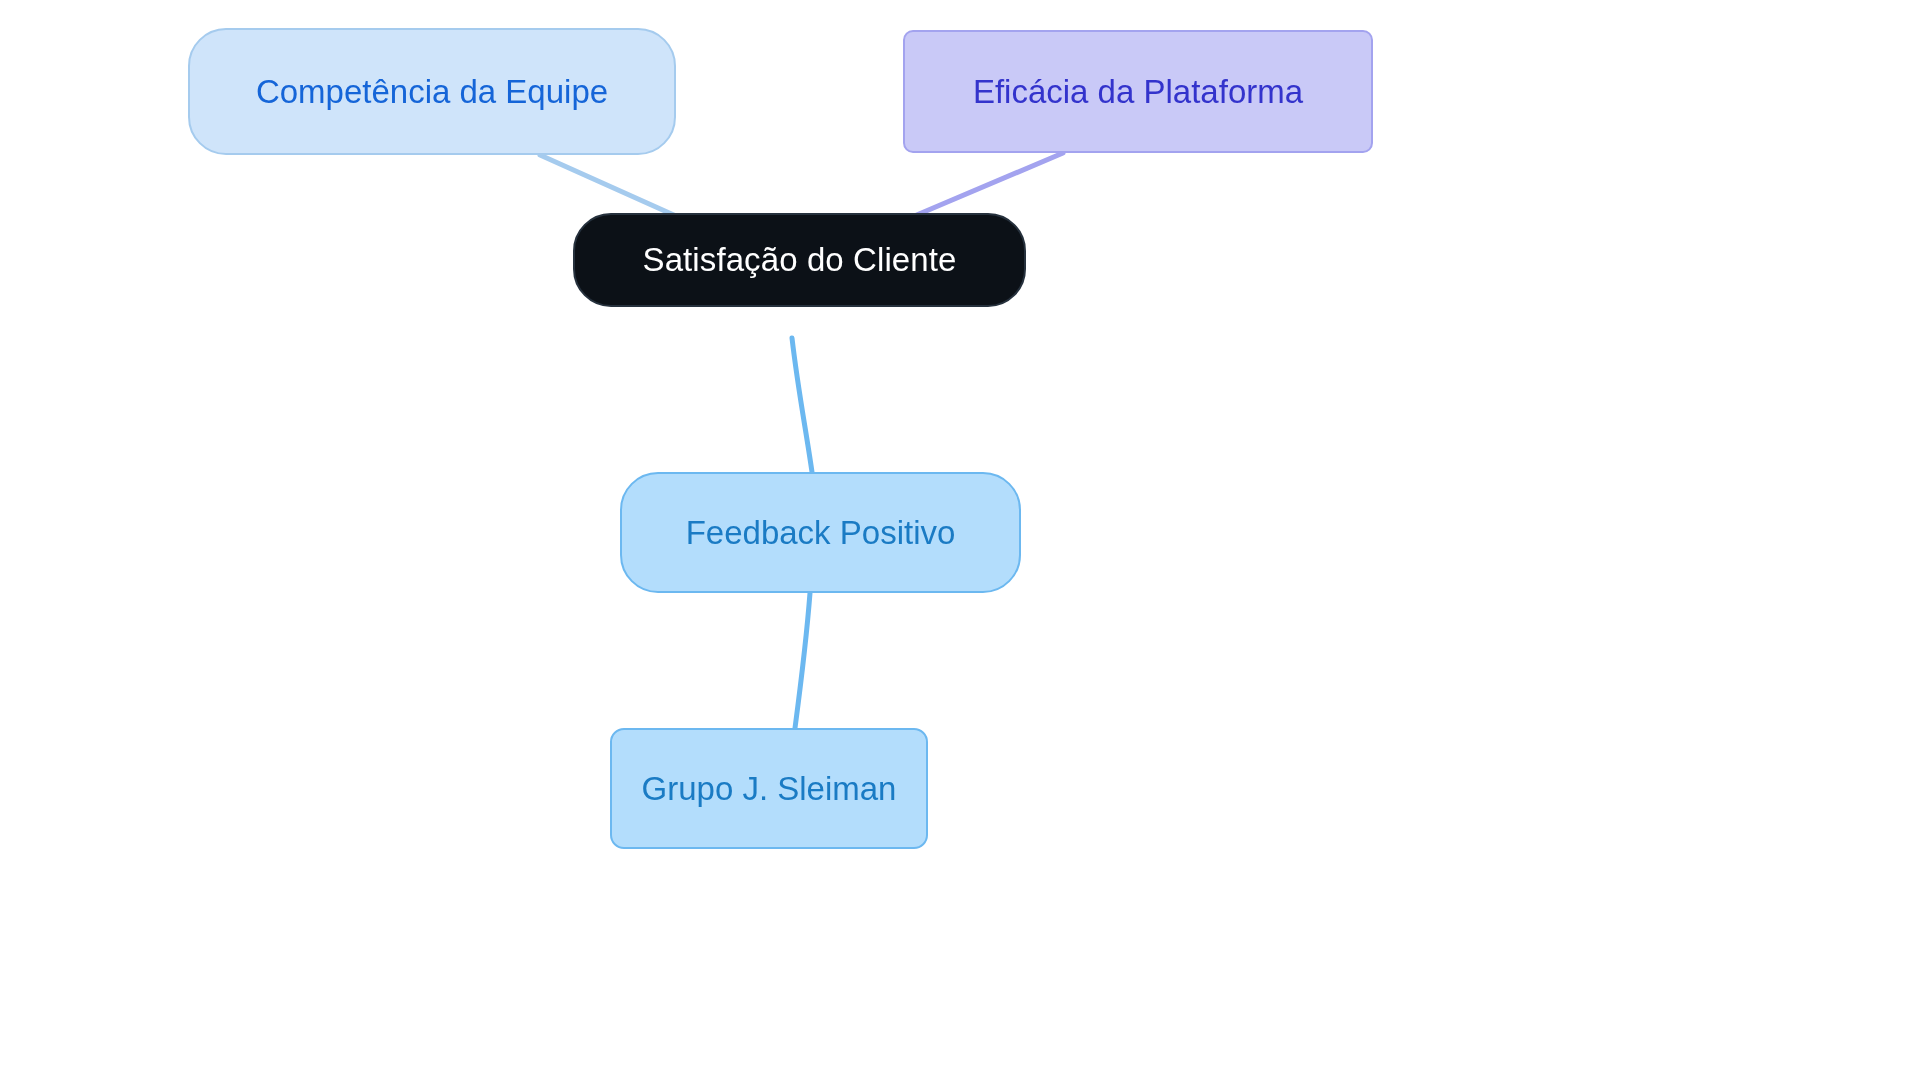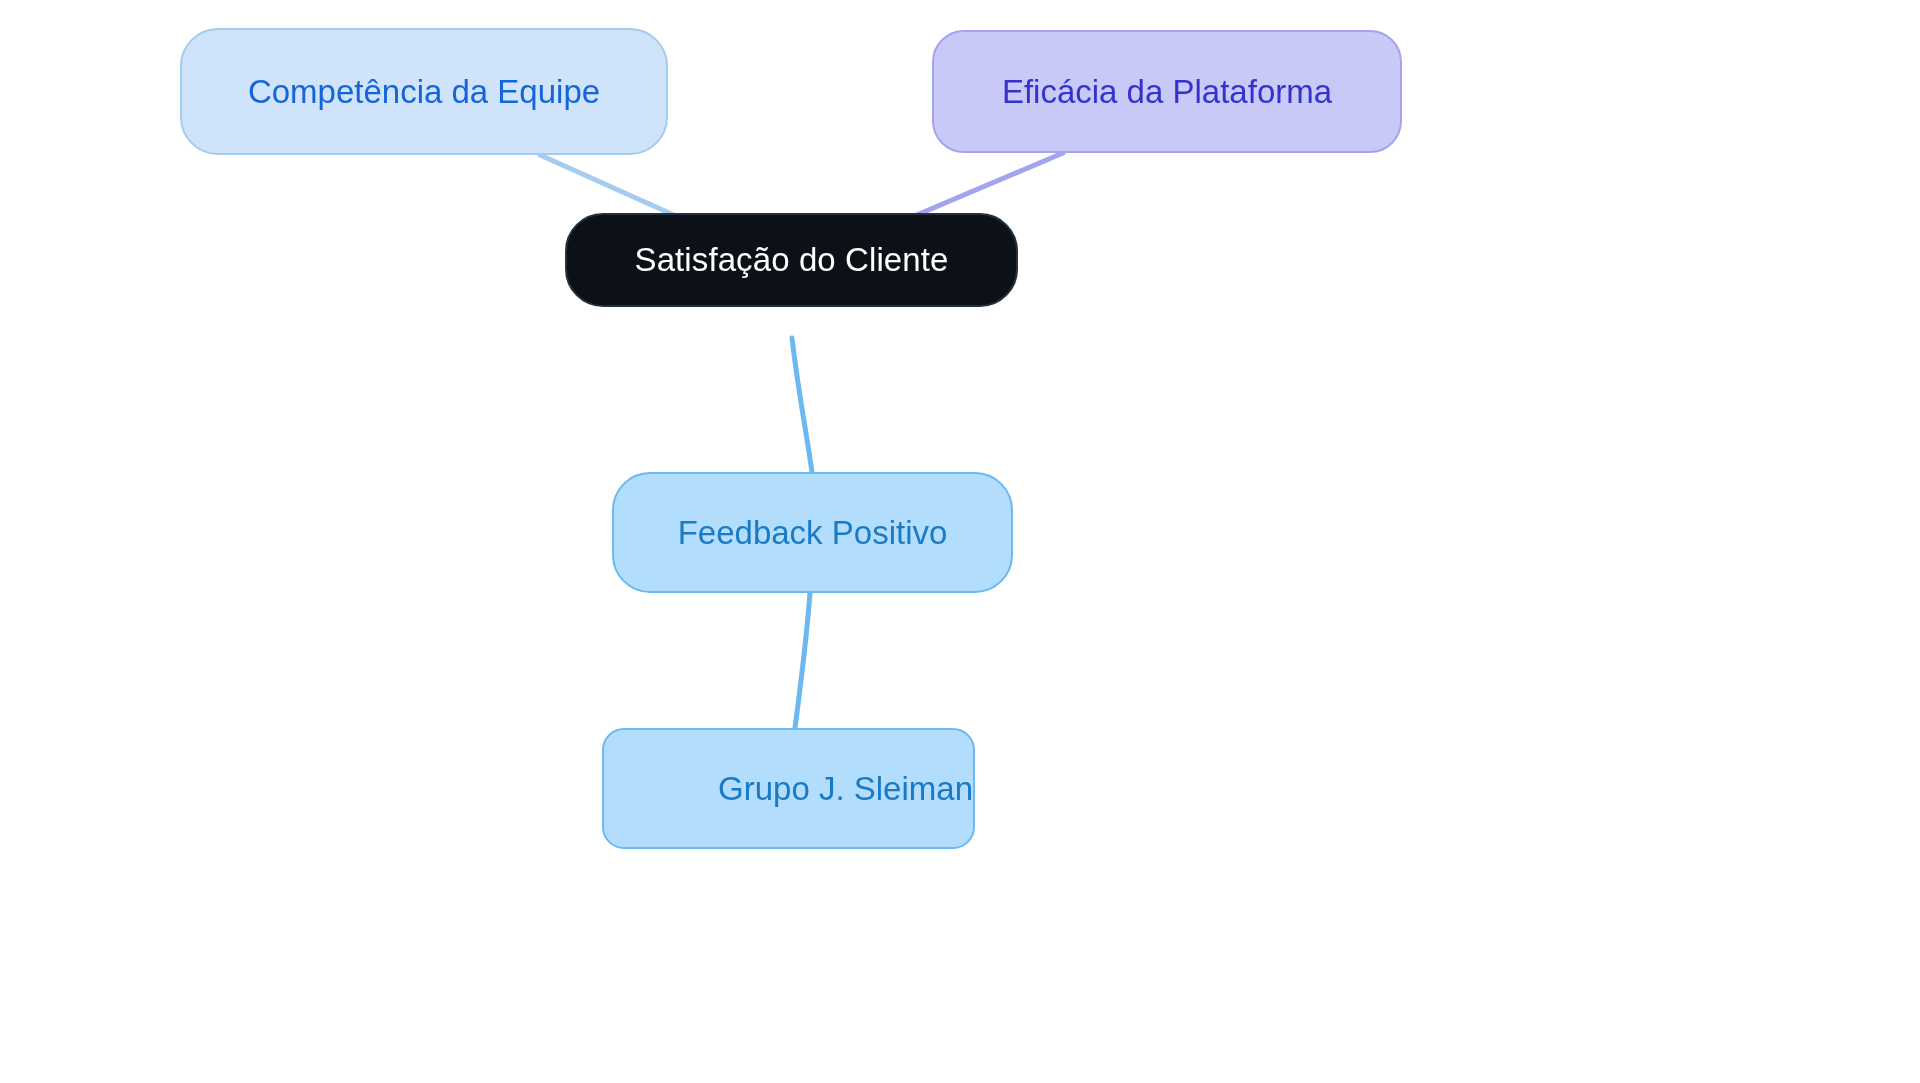--- a/index.html
+++ b/index.html
@@ -39,20 +39,21 @@
     position: absolute;
     z-index: 2;
     box-sizing: border-box;
     display: flex;
     align-items: center;
     justify-content: center;
     text-align: center;
     border-style: solid;
     border-width: 2px;
     white-space: nowrap;
+    margin-left: 8px;
   }
 
   .node-label {
     display: block;
     line-height: 1.15;
   }
 
   
   .node--root {
     left: 565px;
@@ -79,27 +80,27 @@
     border-color: #a5cbee;
     border-radius: 38px;
   }
   .node--competencia .node-label {
     color: #1565d8;
     font-size: 33px;
   }
 
   
   .node--eficacia {
-    left: 932px;
+    left: 895px;
     top: 30px;
     width: 470px;
     height: 123px;
     background: #c9c9f7;
     border-color: #a3a3ef;
-    border-radius: 32px;
+    border-radius: 10px;
   }
   .node--eficacia .node-label {
     color: #3333cc;
     font-size: 33px;
   }
 
   
   .node--feedback {
     left: 612px;
     top: 472px;
@@ -111,26 +112,25 @@
   }
   .node--feedback .node-label {
     color: #1a7bc4;
     font-size: 33px;
   }
 
   
   .node--grupo {
     left: 602px;
     top: 728px;
-    width: 373px;
+    width: 318px;
     height: 121px;
     background: #b3ddfc;
     border-color: #6cb8f0;
-    border-radius: 22px;
-    justify-content: flex-end;
+    border-radius: 14px;
   }
   .node--grupo .node-label {
     color: #1a7bc4;
     font-size: 33px;
   }
 </style>
 </head>
 <body>
 
 <div id="mindmap-canvas">

